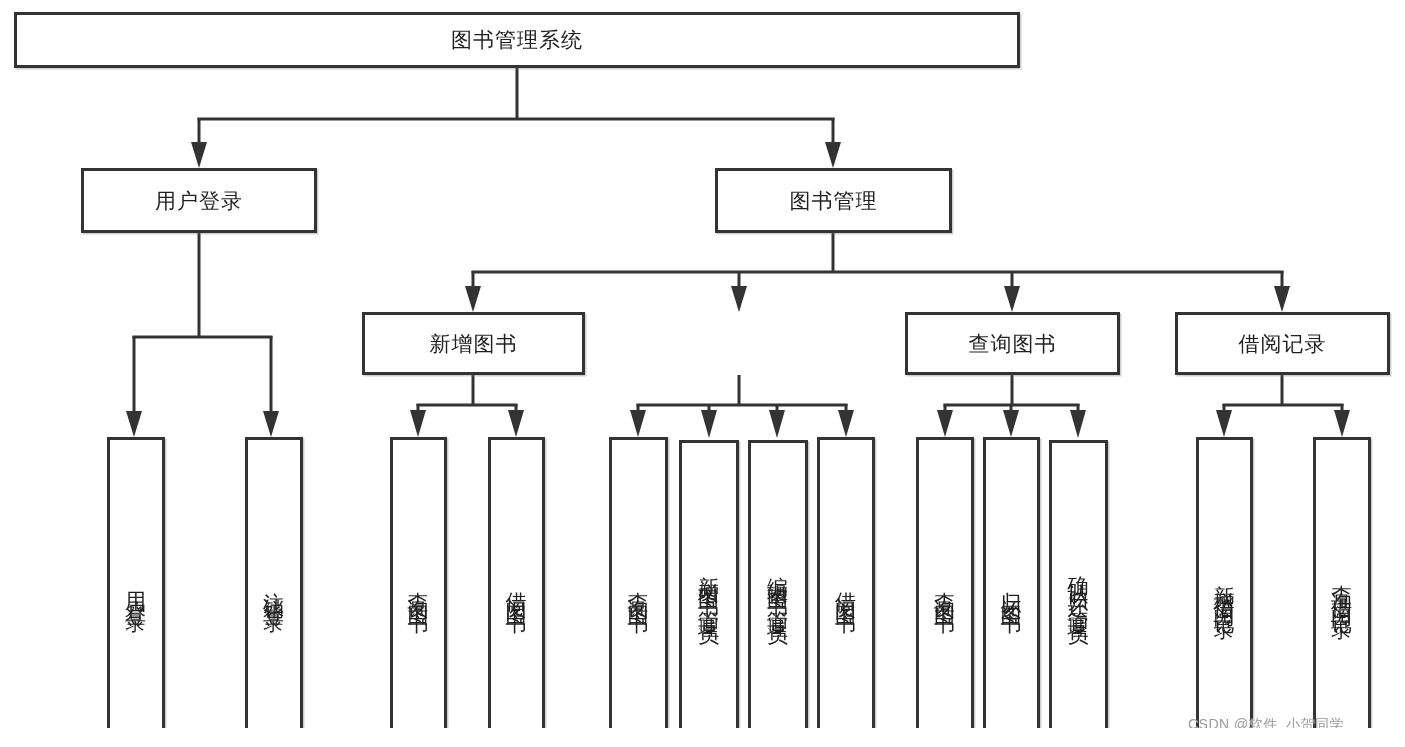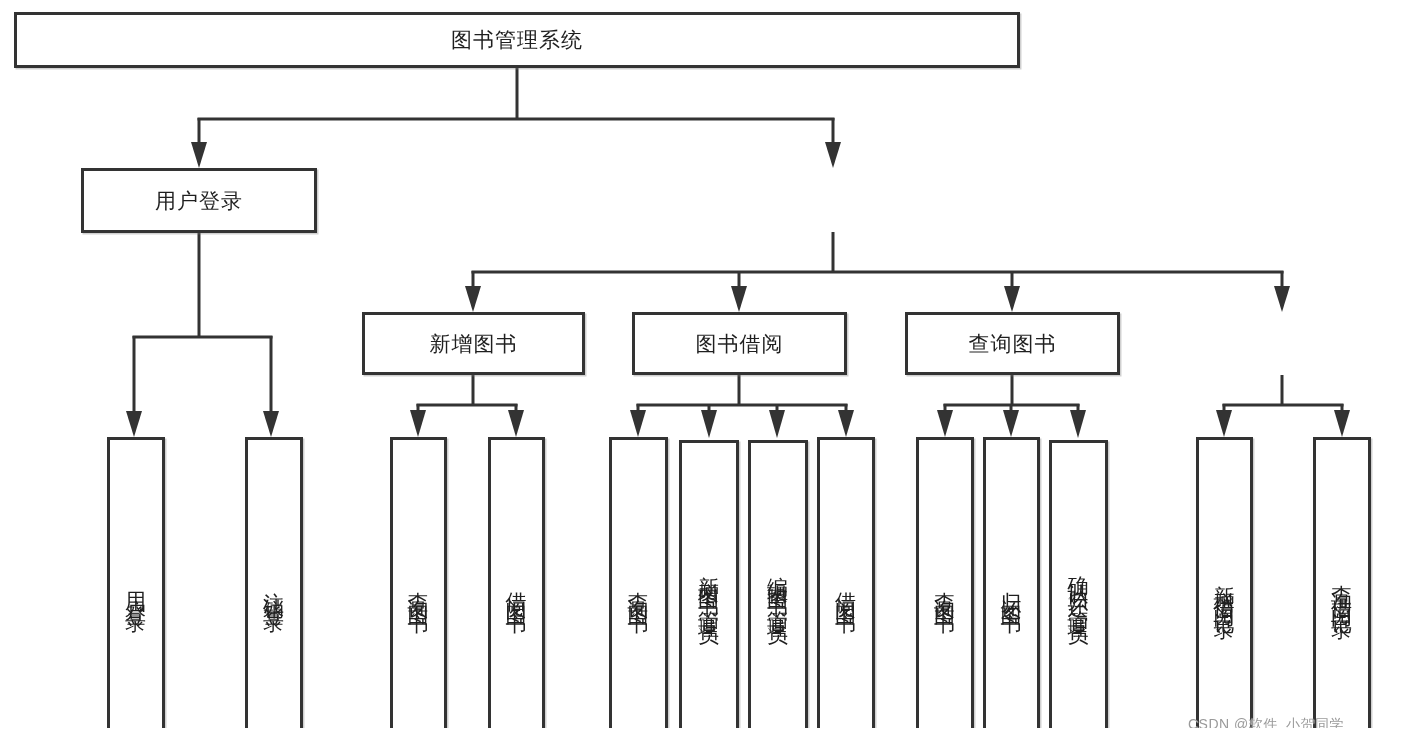--- a/index.html
+++ b/index.html
@@ -120,29 +120,32 @@
     <polygon points="1334,410 1350,410 1342,437"></polygon>
   </svg>
 
   <div class="box h" style="left:14px;top:12px;width:1006px;height:56px">
     <span>图书管理系统</span>
   </div>
 
   <div class="box h" style="left:81px;top:168px;width:236px;height:65px">
     <span>用户登录</span>
   </div>
+  <div class="box h" style="left:715px;top:168px;width:237px;height:65px">
+    <span>图书管理</span>
+  </div>
 
   <div class="box h" style="left:362px;top:312px;width:223px;height:63px">
     <span>新增图书</span>
   </div>
-  <div class="box h" style="left:632px;top:312px;width:215px;height:63px">
-    <span>图书借阅</span>
-  </div>
   <div class="box h" style="left:905px;top:312px;width:215px;height:63px">
     <span>查询图书</span>
+  </div>
+  <div class="box h" style="left:1175px;top:312px;width:215px;height:63px">
+    <span>借阅记录</span>
   </div>
 
   <div class="box v" style="left:107px;top:437px;width:58px;height:303px">
     <span>用户登录</span>
   </div>
   <div class="box v" style="left:245px;top:437px;width:58px;height:303px">
     <span>注销登录</span>
   </div>
 
   <div class="box v" style="left:390px;top:437px;width:57px;height:303px">

